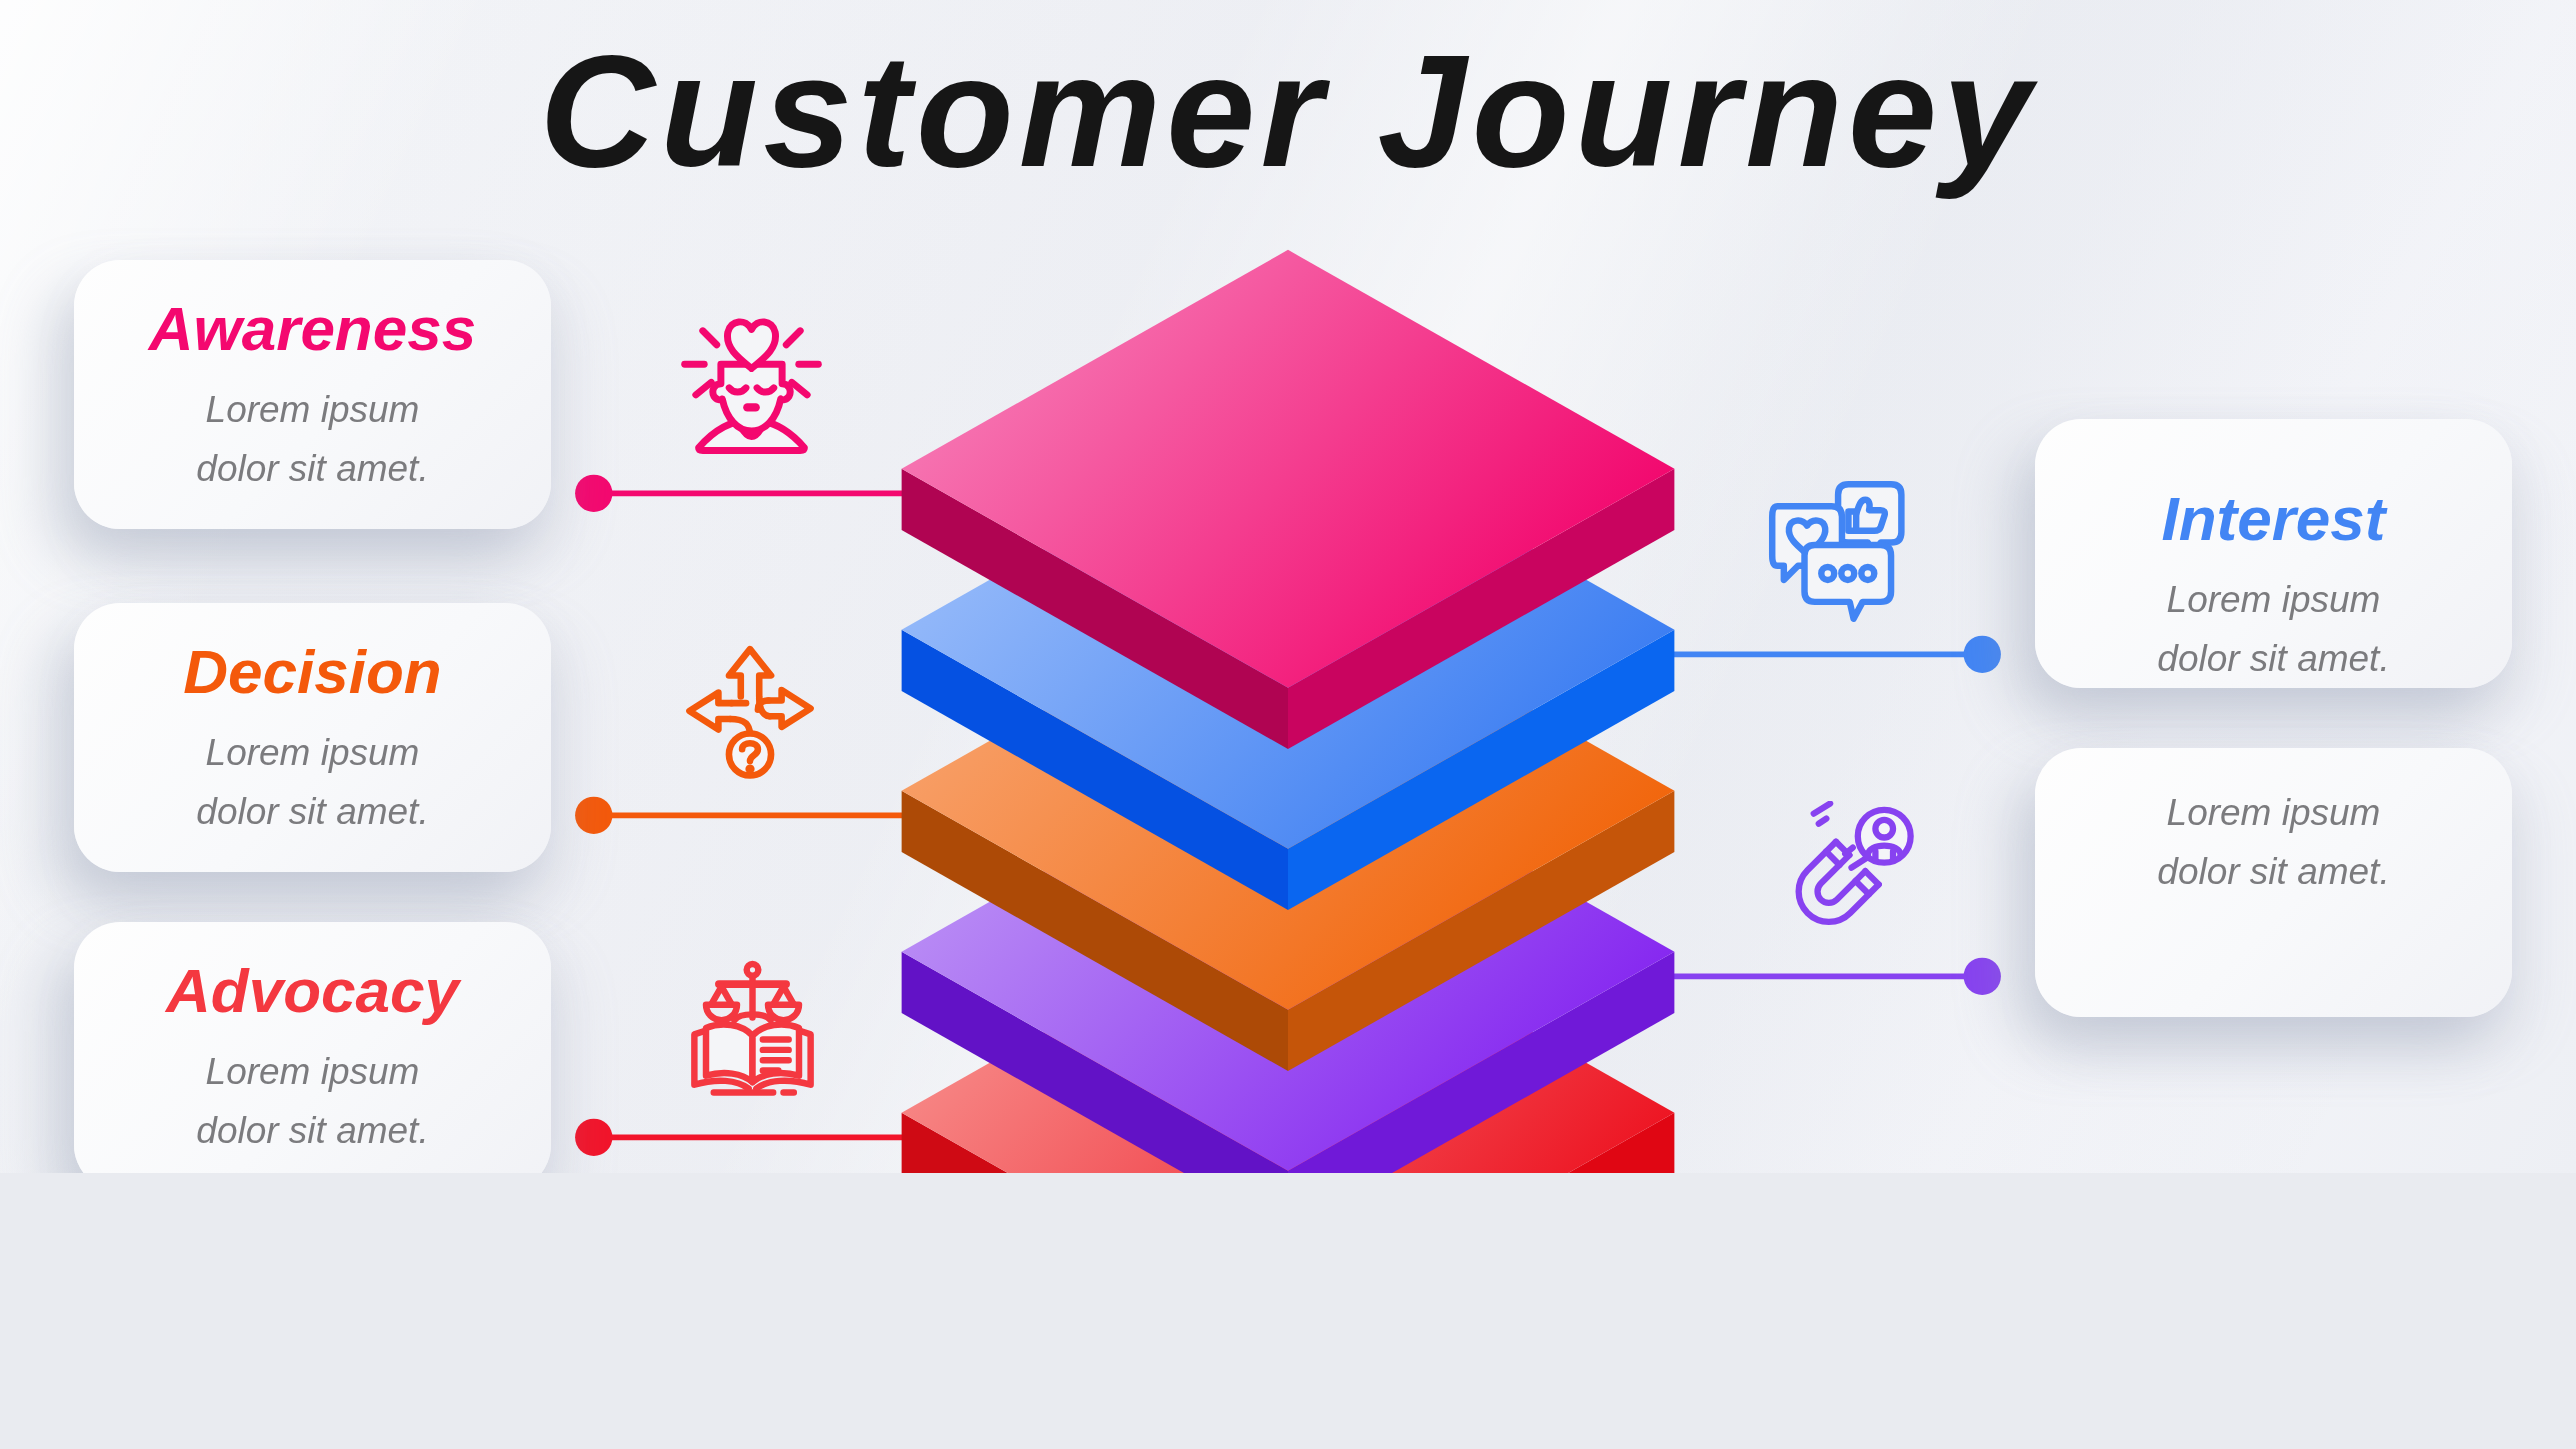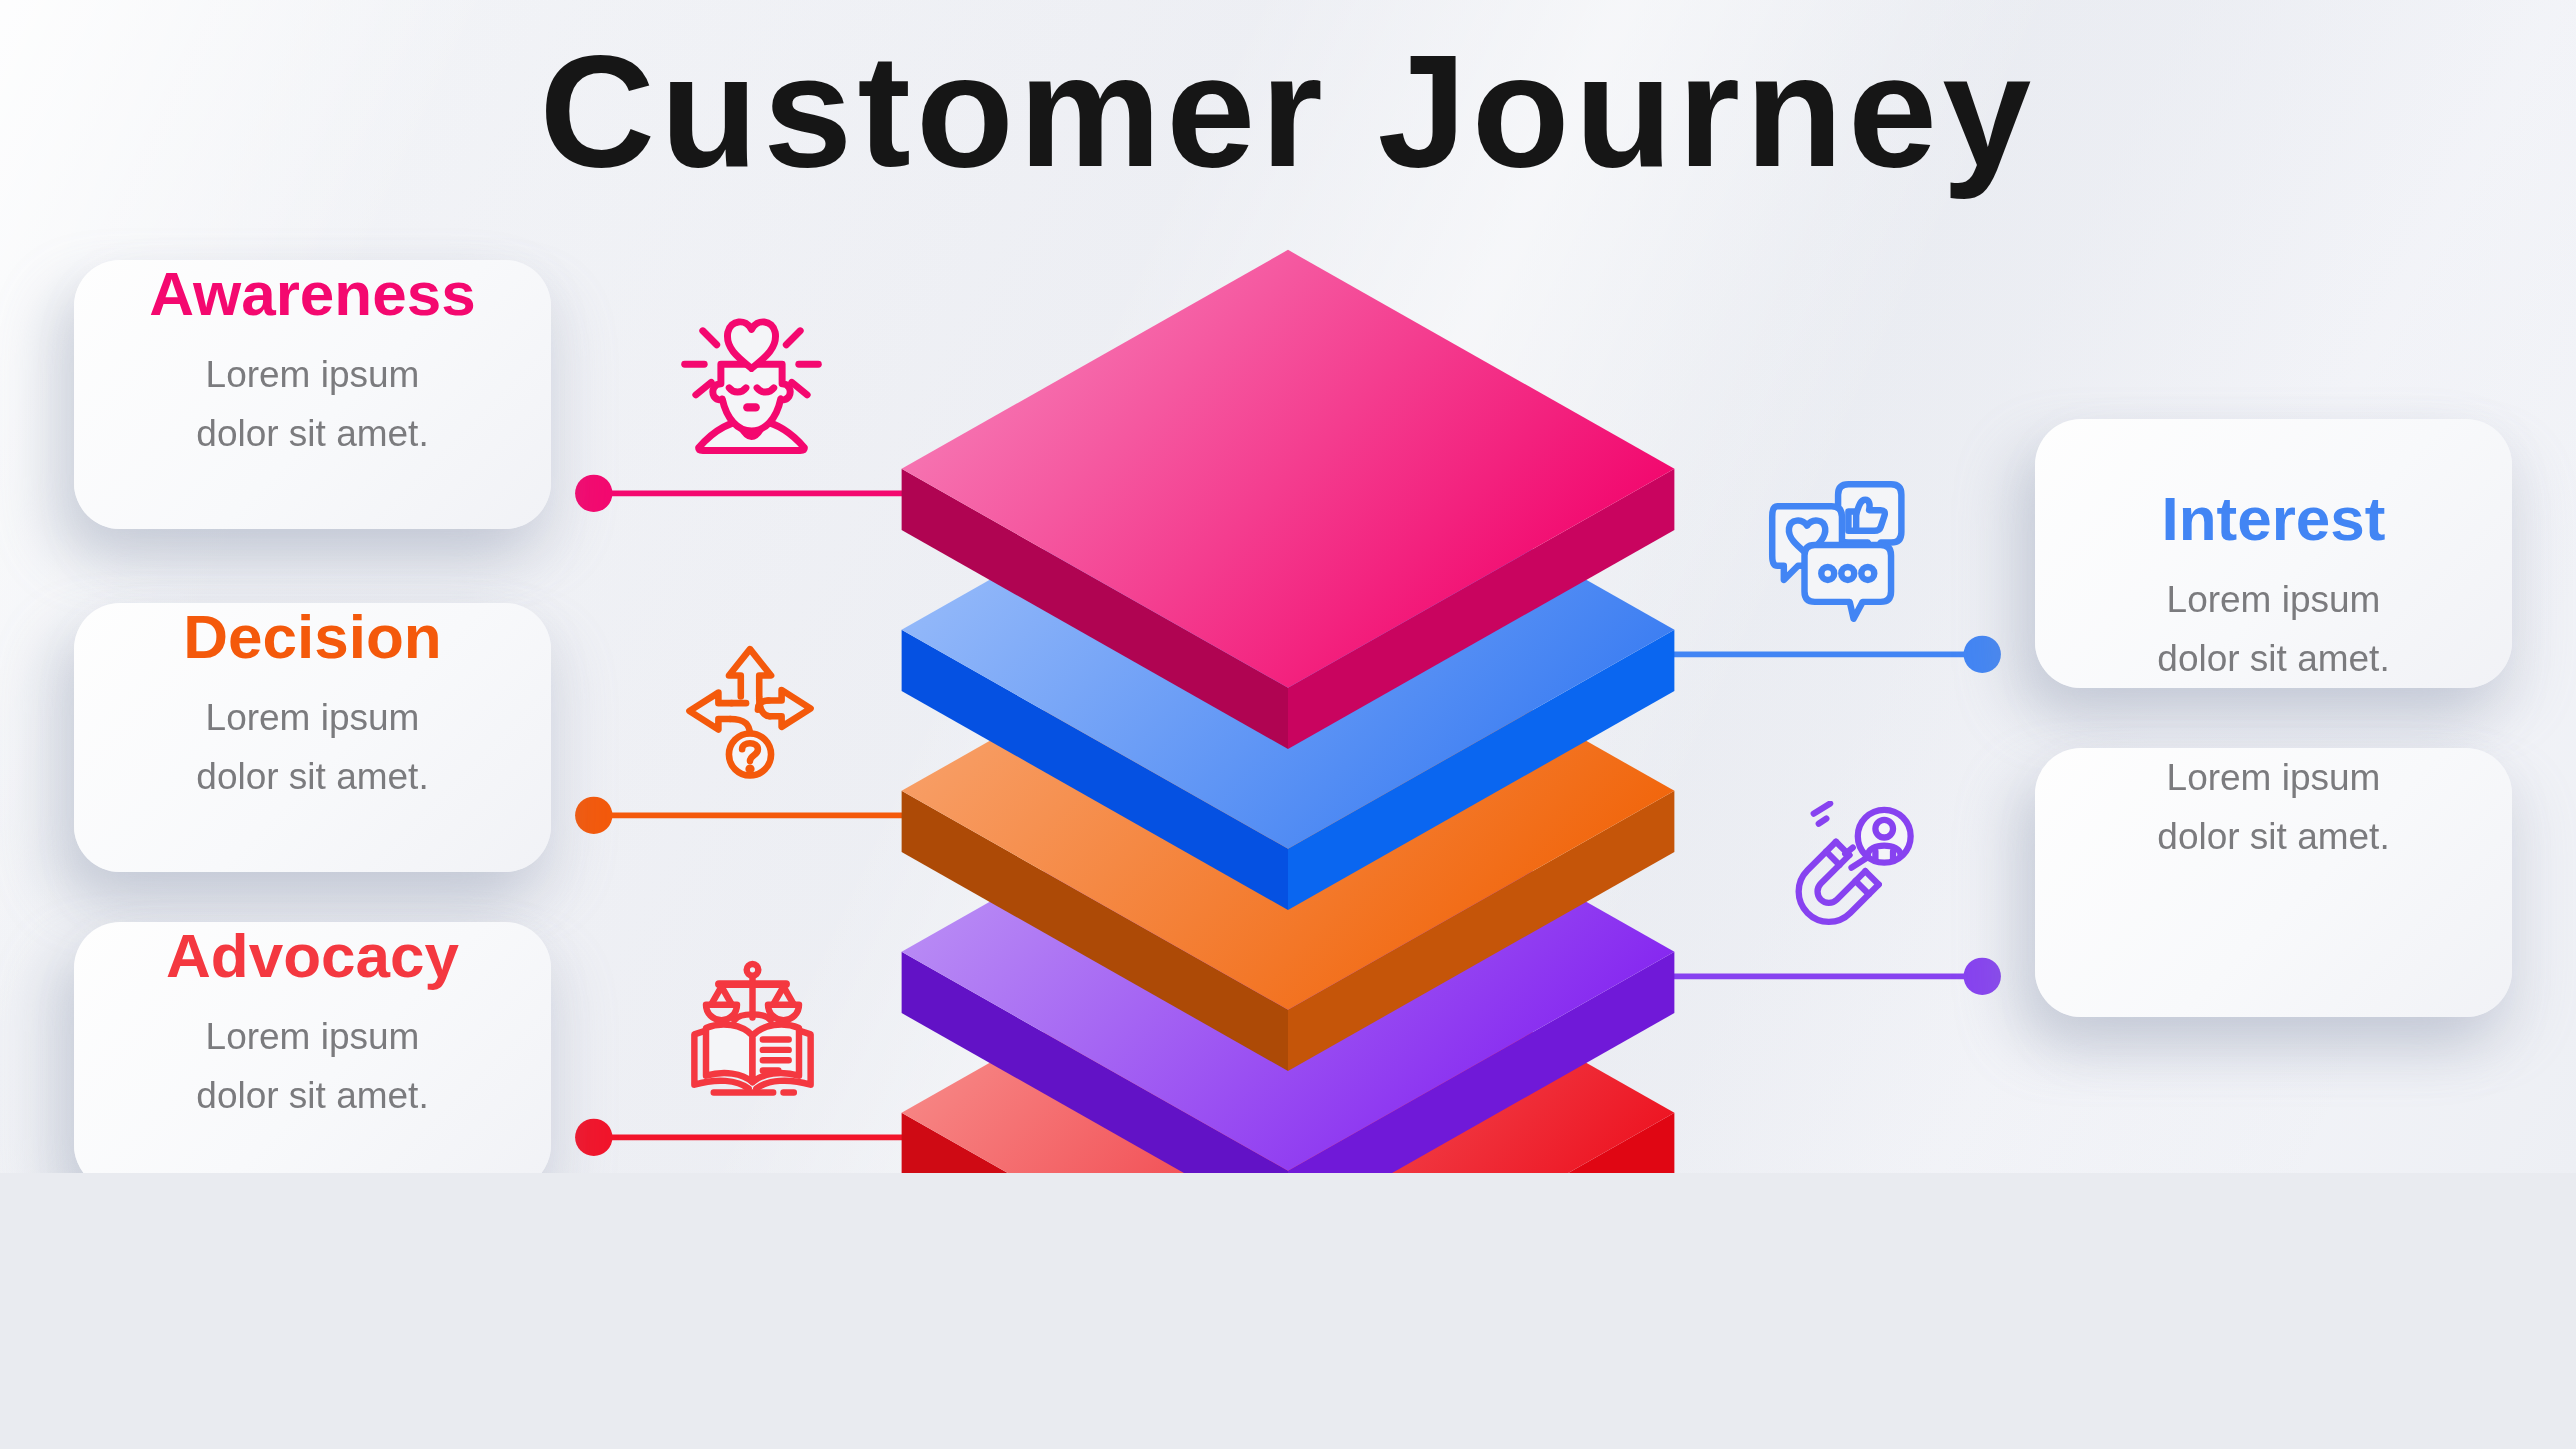--- a/index.html
+++ b/index.html
@@ -2,20 +2,21 @@
 <html style="--page-bg: #F4F5F8; --title-color: #161616; --body-color: #7B7B7E; --awareness-accent: #F4086F; --awareness-line: #F4086F; --awareness-grad_light: #F78FC2; --awareness-grad_dark: #F2066D; --awareness-depth_left: #B00452; --awareness-depth_right: #C9045F; --interest-accent: #4285F4; --interest-line: #4285F4; --interest-grad_light: #A9C7FB; --interest-grad_dark: #3B7DF2; --interest-depth_left: #0551E2; --interest-depth_right: #0A66F0; --decision-accent: #F4590B; --decision-line: #F4590B; --decision-grad_light: #F9AC7C; --decision-grad_dark: #F1650B; --decision-depth_left: #AD4A06; --decision-depth_right: #C55509; --retention-accent: #8742F0; --retention-line: #8742F0; --retention-grad_light: #C5A4F6; --retention-grad_dark: #8526F0; --retention-depth_left: #6212C6; --retention-depth_right: #7019D8; --advocacy-accent: #F43840; --advocacy-line: #F2142A; --advocacy-grad_light: #F9A29D; --advocacy-grad_dark: #ED1321; --advocacy-depth_left: #CF0A14; --advocacy-depth_right: #E00613;font-size:10.3px"><head>
 <meta charset="utf-8">
 <style>
   html,body{margin:0;padding:0;background:#E9EBF0;}
   .canvas{
     position:relative;
     width:2576px;height:1173px;
     overflow:hidden;
     font-family:"Liberation Sans","DejaVu Sans",sans-serif;
     background:linear-gradient(118deg,#FAFBFD 0%,#F4F5F9 35%,#EFF1F6 60%,#F5F6FA 80%,#EDEFF4 100%);
+    font-style:italic;
   }
   .canvas::before{
     content:'';position:absolute;inset:0;pointer-events:none;
     background:
       linear-gradient(115deg,rgba(255,255,255,0.85) 0%,rgba(255,255,255,0) 16%),
       linear-gradient(115deg,rgba(255,255,255,0) 40%,rgba(255,255,255,0.55) 52%,rgba(255,255,255,0) 66%),
       linear-gradient(115deg,rgba(125,135,155,0.05) 70%,rgba(255,255,255,0) 92%);
   }
   .title{
     position:absolute;left:0;top:23px;width:100%;
@@ -24,21 +25,21 @@
     color:var(--title-color,#161616);
   }
   .stack-svg{position:absolute;left:0;top:0;width:2576px;height:1449px;}
 
   .card{
     position:absolute;width:477px;height:269px;box-sizing:border-box;
     border-radius:46px;
     background:linear-gradient(135deg,#FEFEFE 0%,#F8F9FB 55%,#F1F2F6 100%);
     box-shadow:-22.5px 29px 55px rgba(148,158,178,0.38), 16px 29px 55px rgba(148,158,178,0.16);
     display:flex;flex-direction:column;align-items:center;
-    text-align:center;
+    padding-top:35px;text-align:center;
   }
   .card h2{margin:0 0 16.7px 0;font-size:62px;font-weight:700;line-height:1.1;}
   .card p{margin:0;max-width:277px;font-size:37px;line-height:59px;color:var(--body-color,#7B7B7E);}
   .card-awareness{left:74px;top:260px;}
   .card-decision{left:74px;top:603px;}
   .card-advocacy{left:74px;top:922px;}
   .card-interest{left:2035px;top:419px;justify-content:flex-end;}
   .card-retention{left:2035px;top:748px;}
 
   .accent-awareness{color:var(--awareness-accent);}

